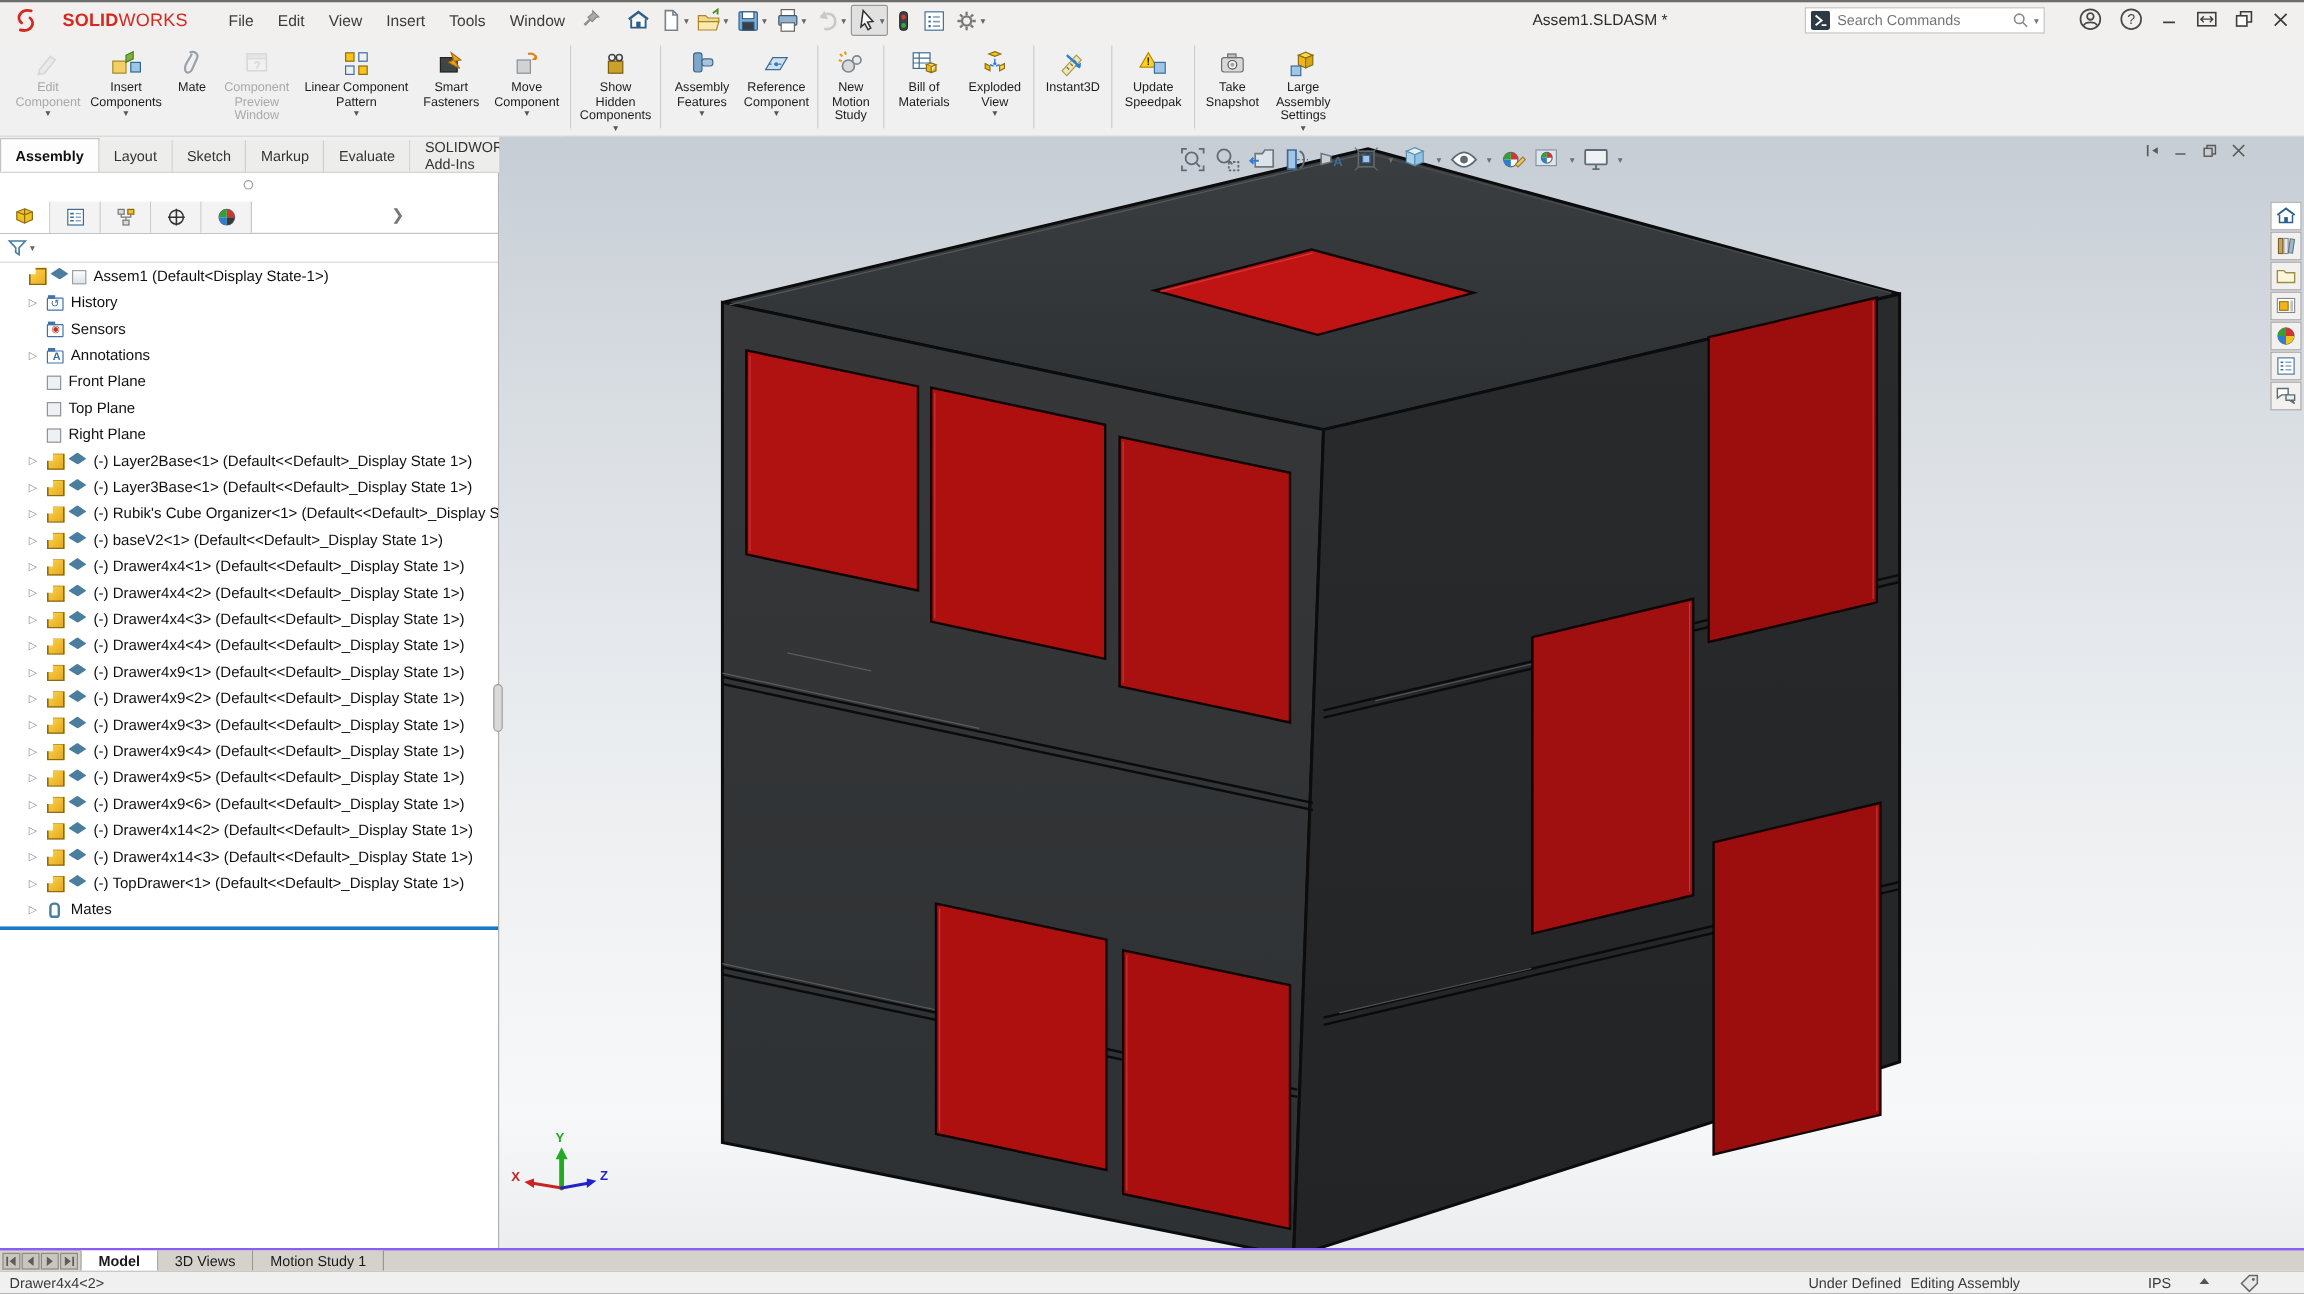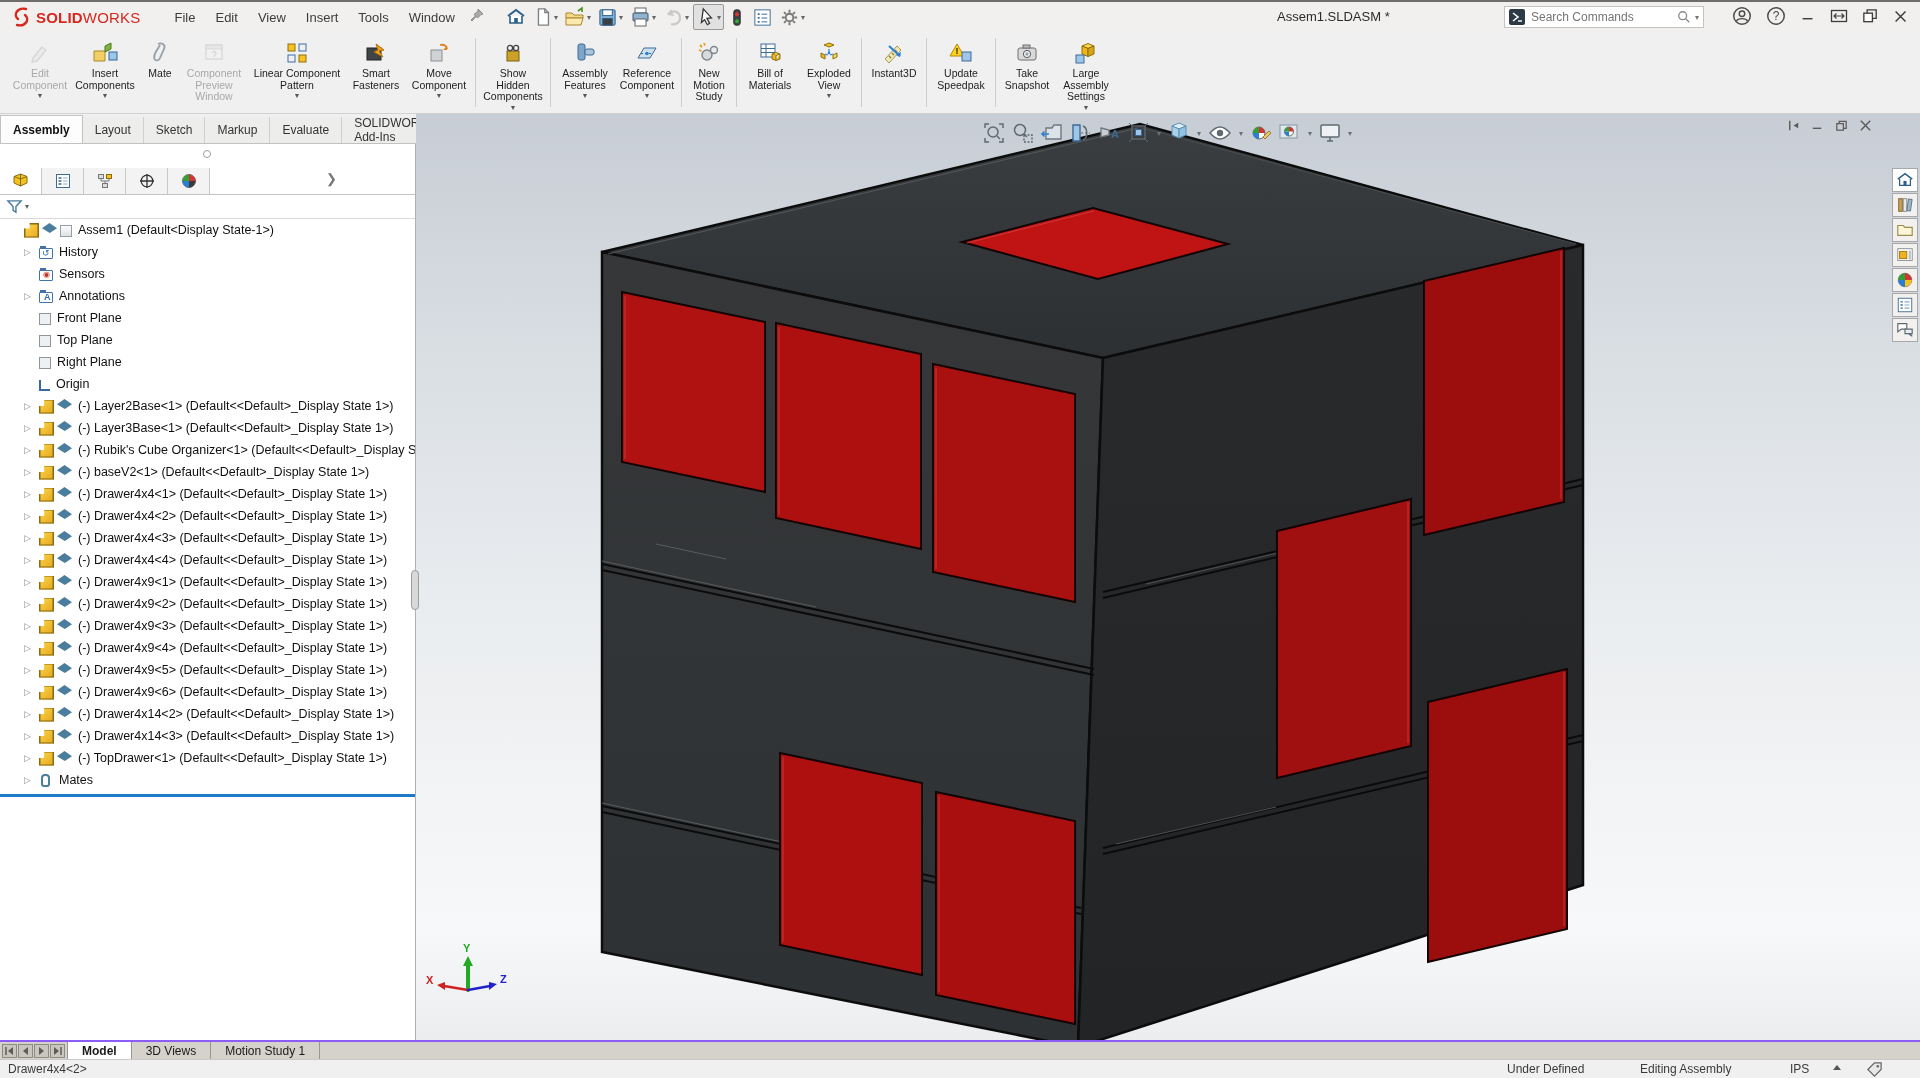--- a/index.html
+++ b/index.html
@@ -2,21 +2,21 @@
 <html><head>
 <meta charset="utf-8">
 <style>
   html,body{margin:0;padding:0;background:#888;}
   *{box-sizing:border-box;}
   .screen{position:relative;width:1920px;height:1078px;background:#f0f0f0;
     font-family:"Liberation Sans",sans-serif;overflow:hidden;outline:1px solid #8c8c8c;
     border-top:2px solid #6d6d6d;}
   
   .titlebar{position:absolute;left:0;top:0;width:1920px;height:30px;background:#f1f0ef;display:flex;align-items:center;}
-  .logo{display:flex;align-items:center;margin-left:10px;gap:2px;}
+  .logo{display:flex;align-items:center;margin-left:10px;gap:18px;}
   .logo svg{display:block;}
   .logo-text{font-size:15px;color:#d6281e;letter-spacing:.2px;}
   .logo-text b{font-weight:700;}
   .menus{display:flex;margin-left:24px;}
   .menu-item{padding:5px 10px;font-size:13px;color:#3c3c3c;cursor:default;}
   .pin{margin-left:4px;}
   .tb-icons{display:flex;align-items:center;margin-left:18px;gap:2px;}
   .tbi{display:flex;align-items:center;padding:1px 2px;}
   .tbi svg{display:block;}
   .tbi .caret{font-size:8px;color:#666;margin-left:1px;}
@@ -88,21 +88,21 @@
   
   .bottombar{position:absolute;left:0;bottom:19px;width:1920px;height:19px;background:#d5d2cb;border-top:2px solid #8b5cf6;display:flex;align-items:stretch;}
   .navbtns{display:flex;align-items:center;padding:0 2px;gap:1px;}
   .navbtn{width:15px;height:14px;background:#c9c6bf;border:1px solid #8e8b85;display:flex;align-items:center;justify-content:center;}
   .navbtn svg{display:block;}
   .btab{display:flex;align-items:center;padding:0 14px;font-size:12px;color:#1a1a1a;border-right:1px solid #9a978f;background:#d5d2cb;}
   .btab.active{background:#fff;font-weight:700;border-left:1px solid #9a978f;}
   .statusbar{position:absolute;left:0;bottom:0;width:1920px;height:19px;background:#f0f0f1;border-top:1px solid #c9c9c9;font-size:12px;color:#3a3a3a;text-decoration:underline;}
   .statusbar .sl{position:absolute;left:8px;top:2px;}
   .statusbar .s-def{position:absolute;left:1507px;top:2px;}
-  .statusbar .s-mode{position:absolute;left:1640px;top:2px;}
+  .statusbar .s-mode{position:absolute;left:1592px;top:2px;}
   .statusbar .s-units{position:absolute;left:1790px;top:2px;}
   .statusbar .s-caret{position:absolute;left:1833px;top:5px;width:0;height:0;border-left:4px solid transparent;border-right:4px solid transparent;border-bottom:5px solid #555;}
   .statusbar .s-tag{position:absolute;left:1866px;top:1px;}
 </style>
 </head>
 <body>
 
 <div class="screen">
 
   <div class="titlebar">
@@ -766,26 +766,20 @@
           <span class="tlabel">Top Plane</span>
         </div>
 
         <div class="trow">
           <span class="tw"></span>
           <span class="ti ti-plane"></span>
 
           <span class="tlabel">Right Plane</span>
         </div>
 
-        <div class="trow">
-          <span class="tw"></span>
-          <span class="ti ti-origin"></span>
-
-          <span class="tlabel">Origin</span>
-        </div>
 
         <div class="trow">
           <span class="tw on"></span>
           <span class="ti ti-part"></span>
           <span class="ti ti-cap"></span>
 
           <span class="tlabel">(-) Layer2Base&lt;1&gt;  (Default&lt;&lt;Default&gt;_Display State 1&gt;)</span>
         </div>
 
         <div class="trow">

